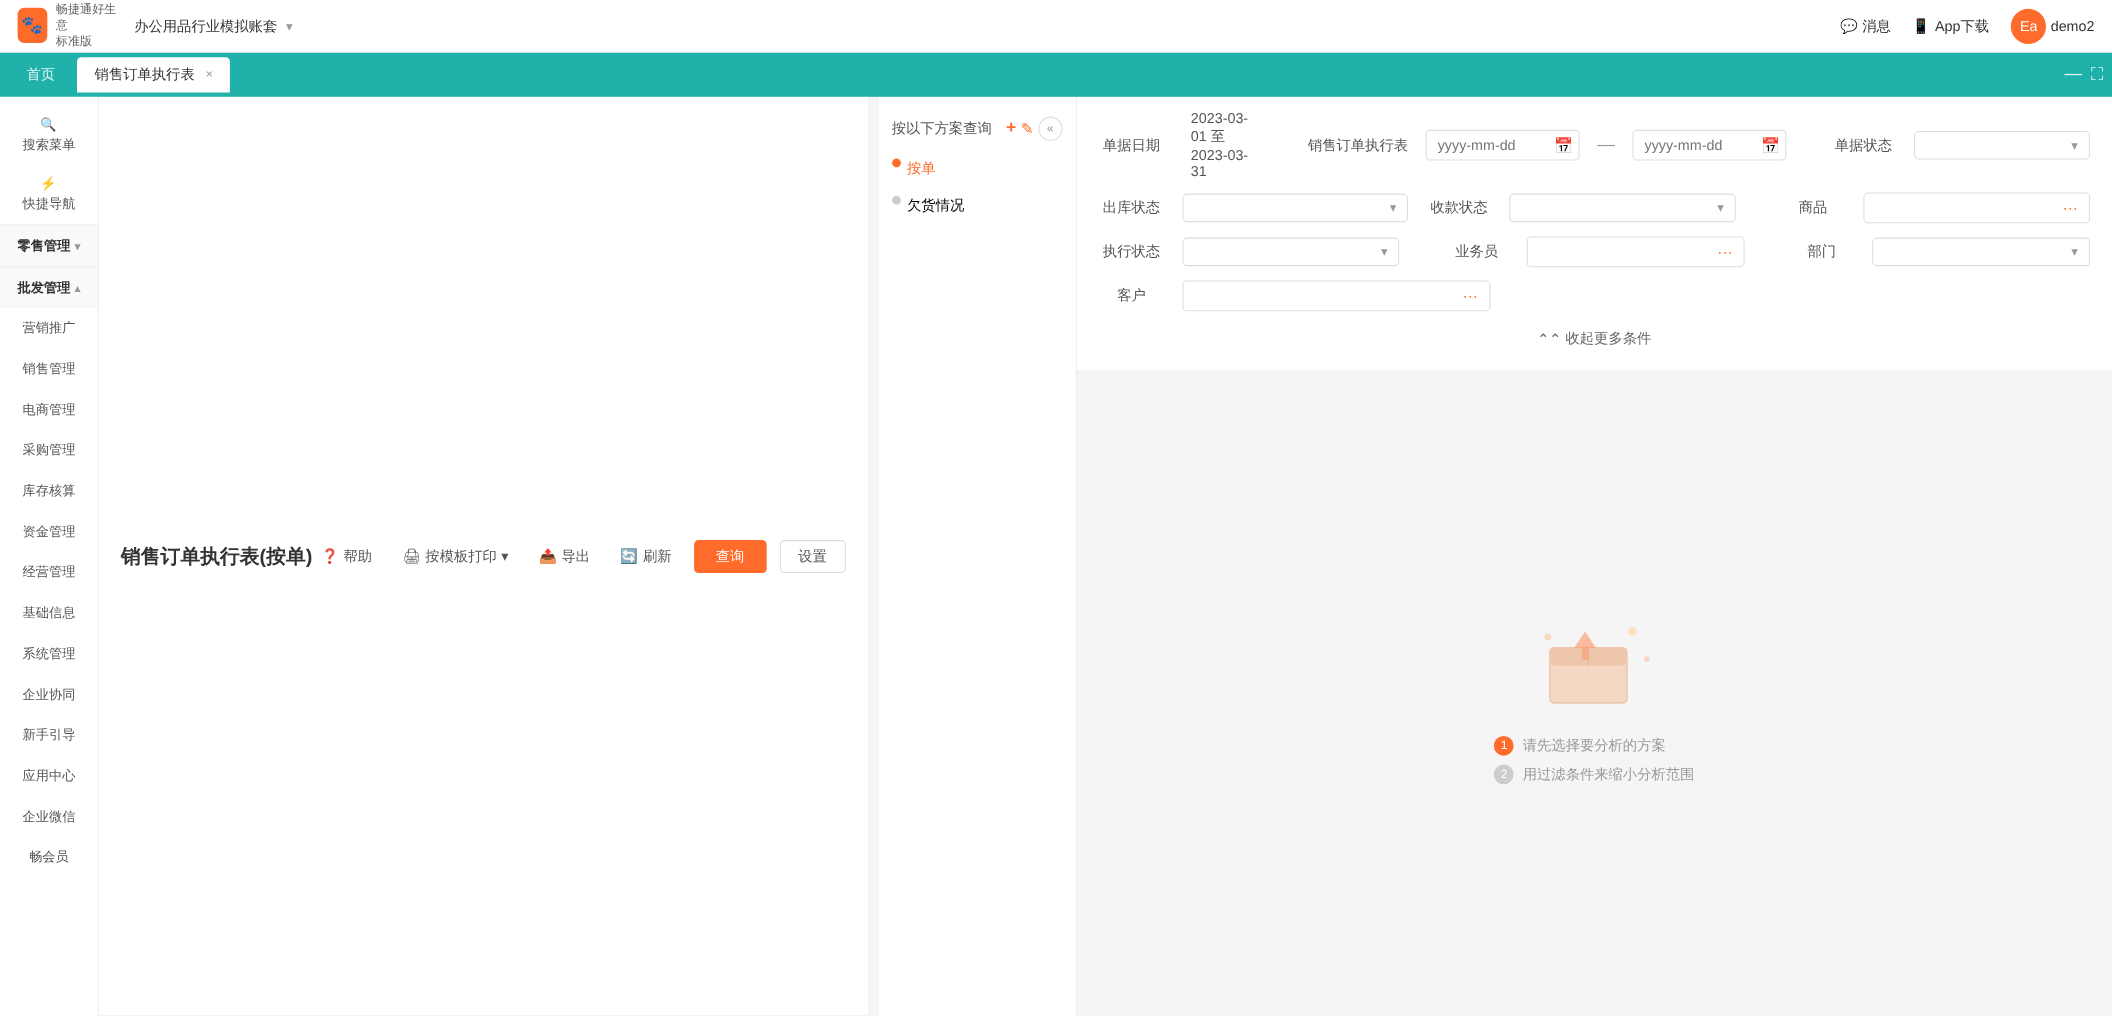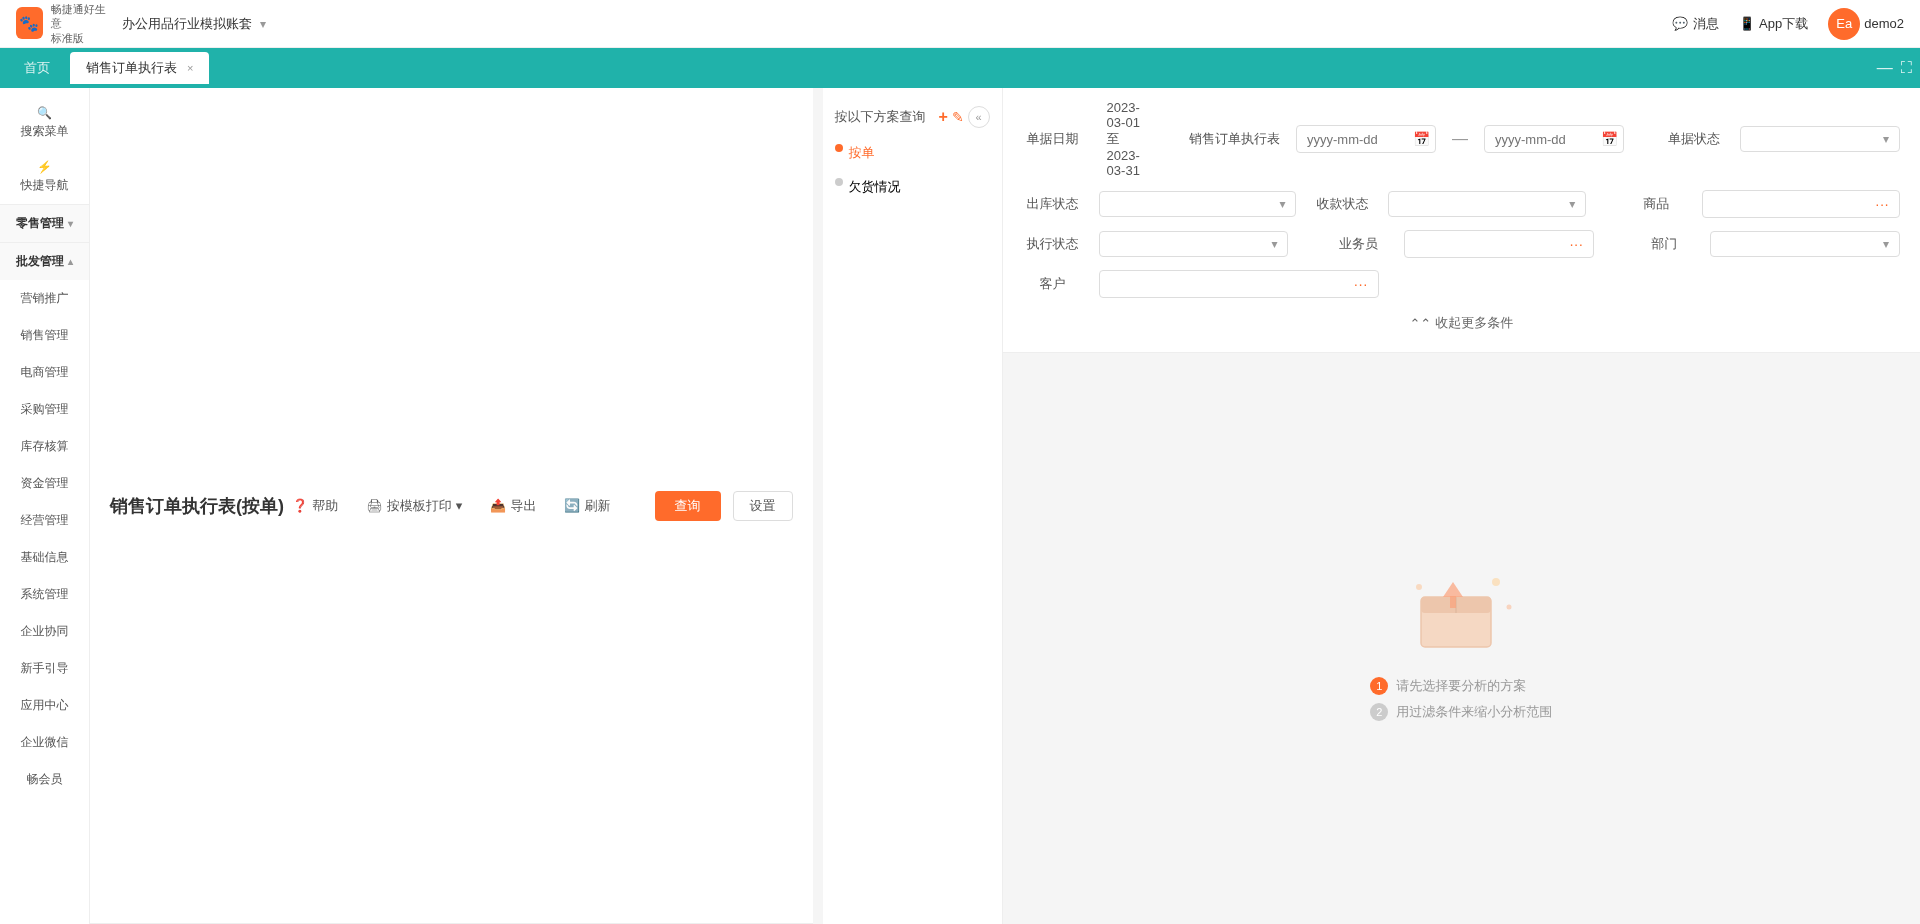--- a/index.html
+++ b/index.html
@@ -180,21 +180,20 @@
       padding: 4px 8px;
     }
     .query-btn {
       background: #ff6b2b;
       color: white;
       border: none;
       padding: 6px 20px;
       border-radius: 4px;
       font-size: 13px;
       cursor: pointer;
-      margin-left: 24px;
     }
     .settings-btn {
       border: 1px solid #ddd;
       color: #555;
       padding: 5px 16px;
       border-radius: 4px;
       font-size: 13px;
       cursor: pointer;
       background: #fff;
     }

